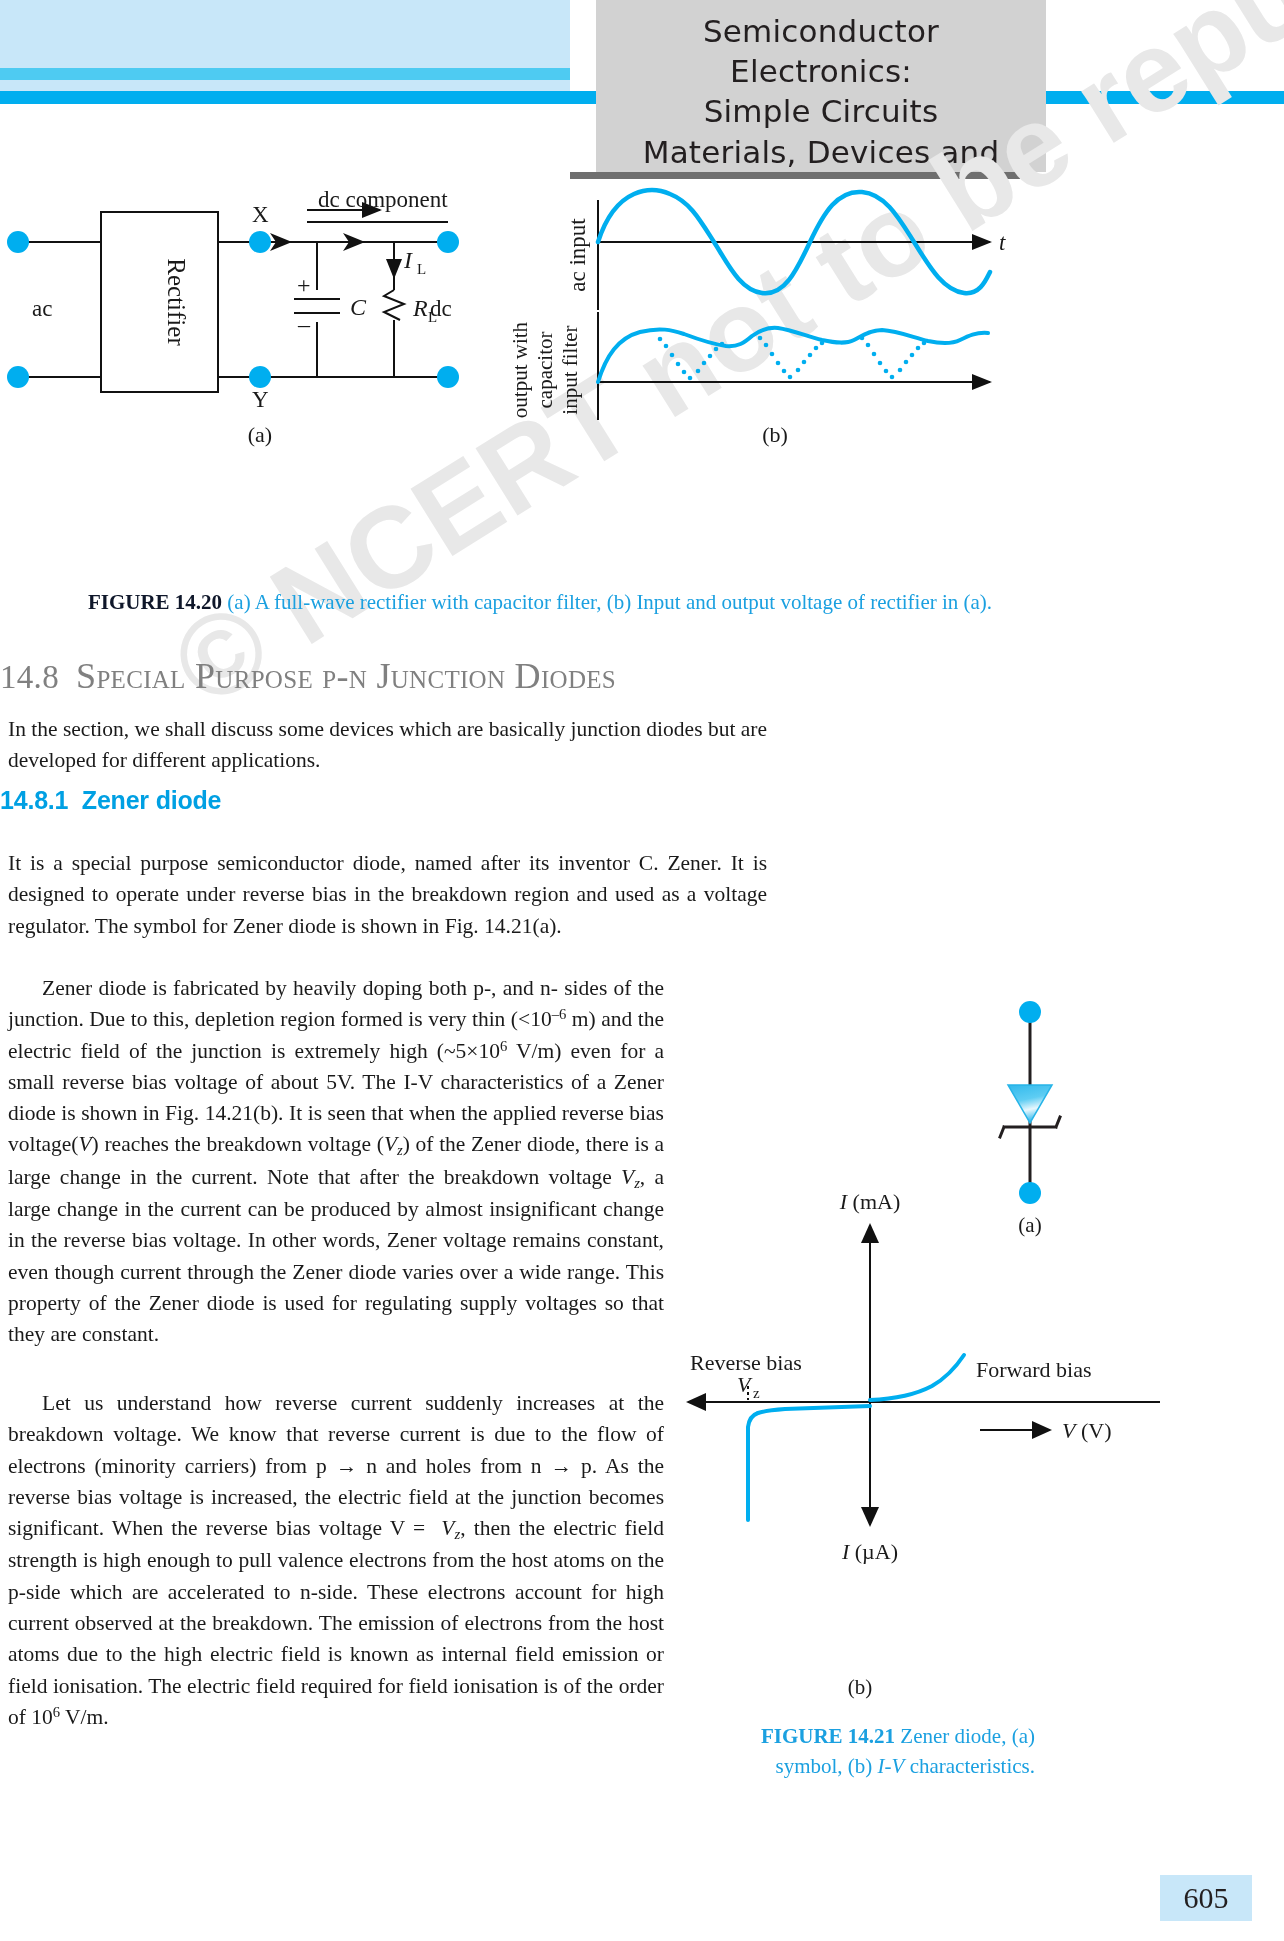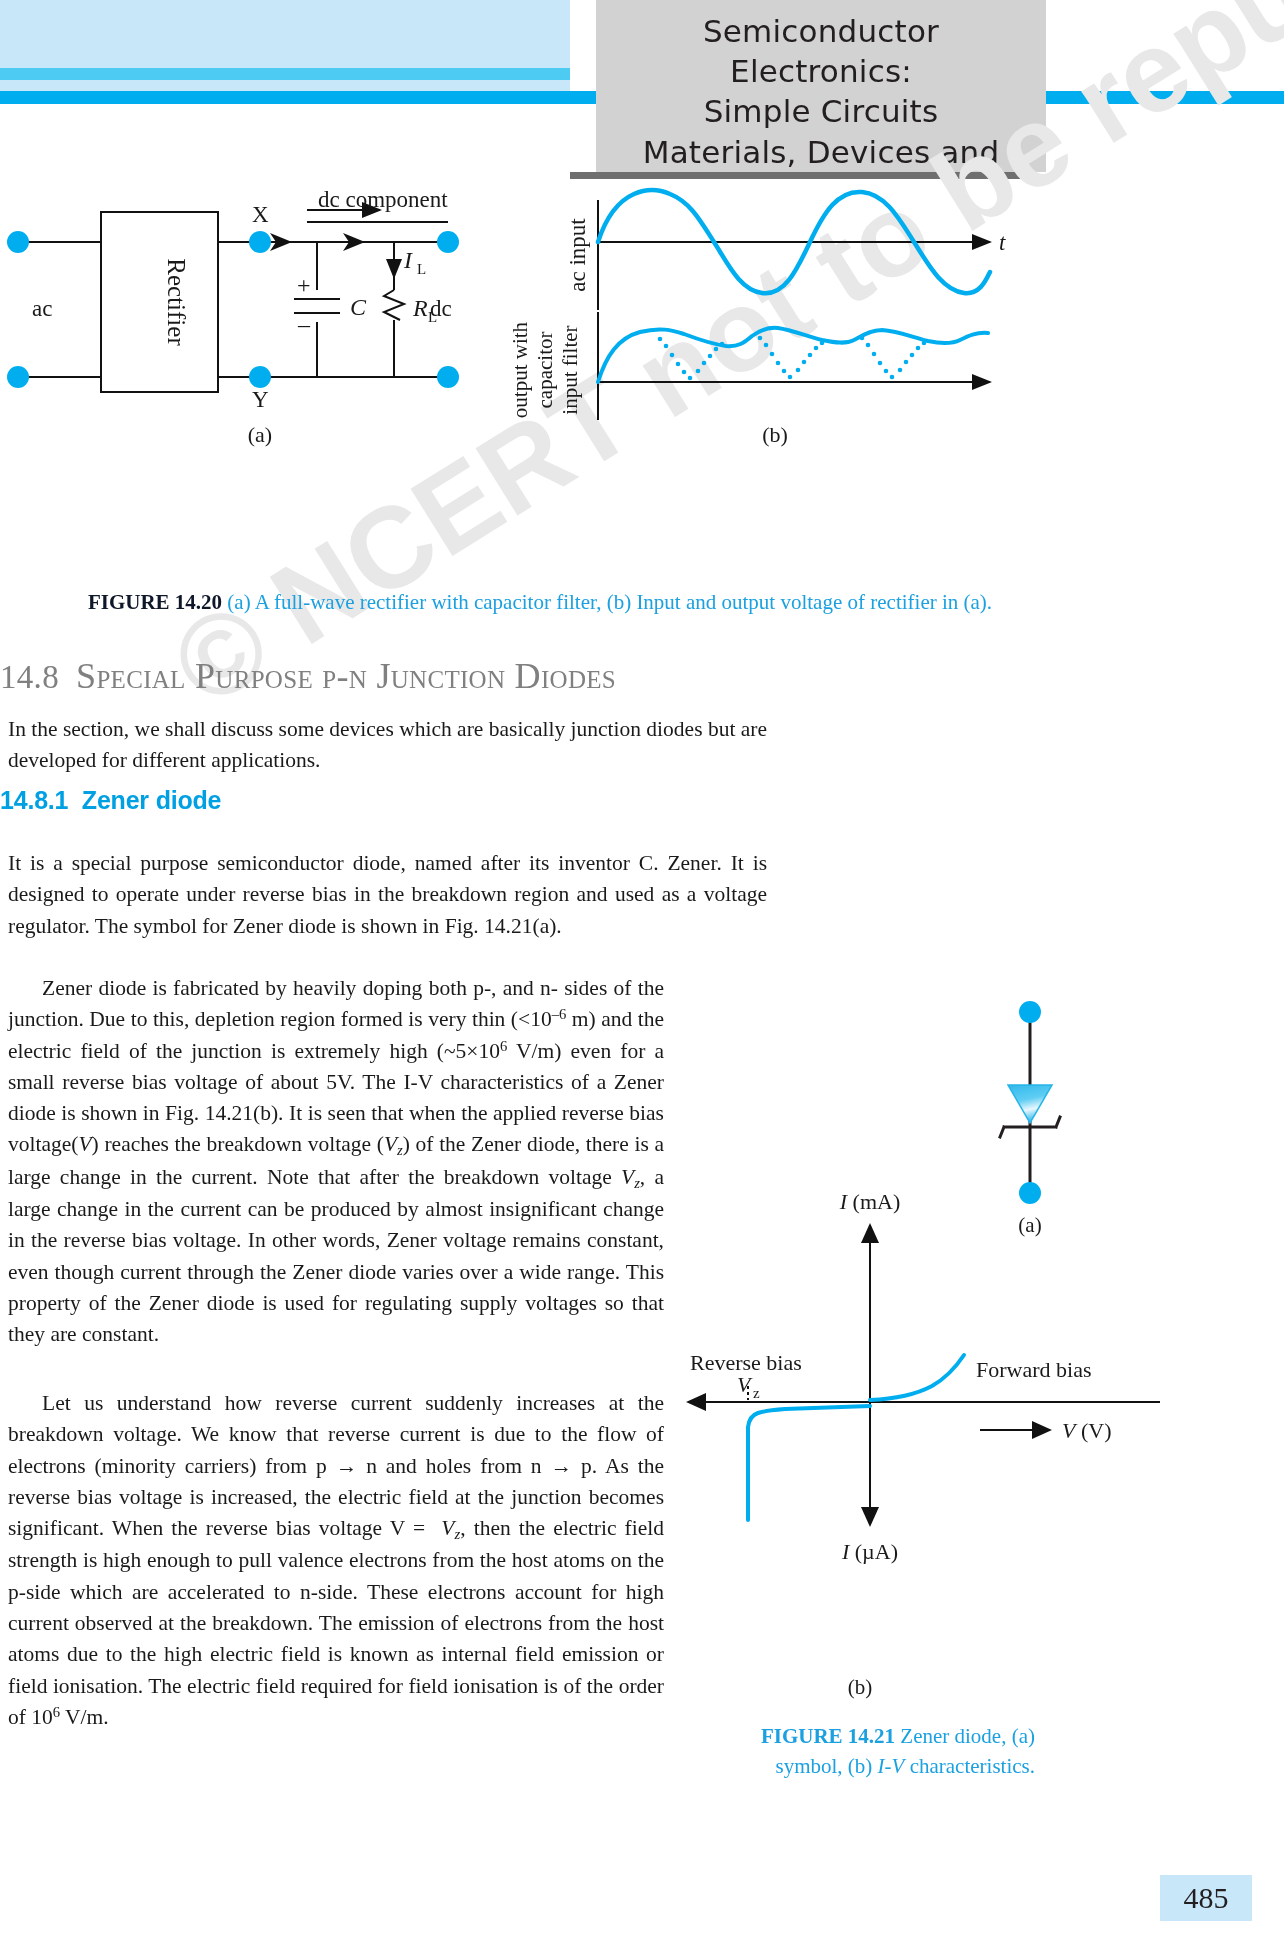--- a/index.html
+++ b/index.html
@@ -347,13 +347,13 @@
   </text>
 </svg>
 </div>
 
 <div id="label-b">(b)</div>
 
 <div id="fig1421-caption">
   <b>FIGURE 14.21</b><span id="f21txt"> Zener diode, (a) symbol, (b) <i>I-V</i> characteristics.</span>
 </div>
 
-<div id="page-number">485</div>
+<div id="page-number">605</div>
 
 </body></html>

